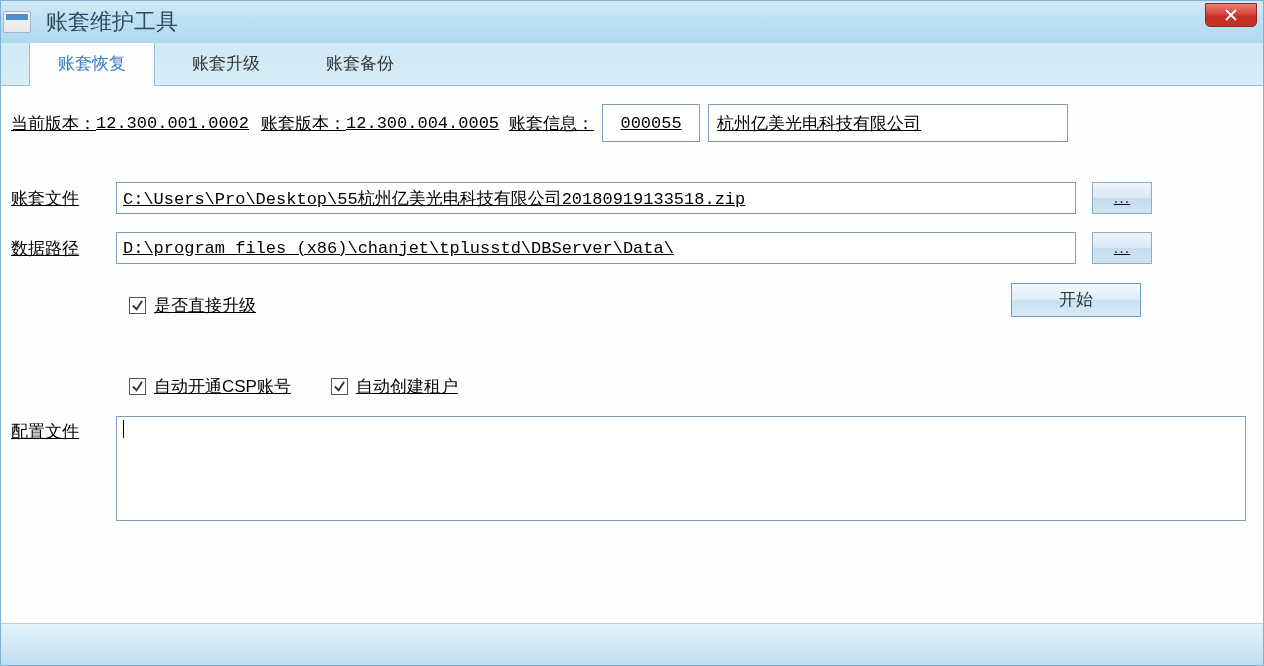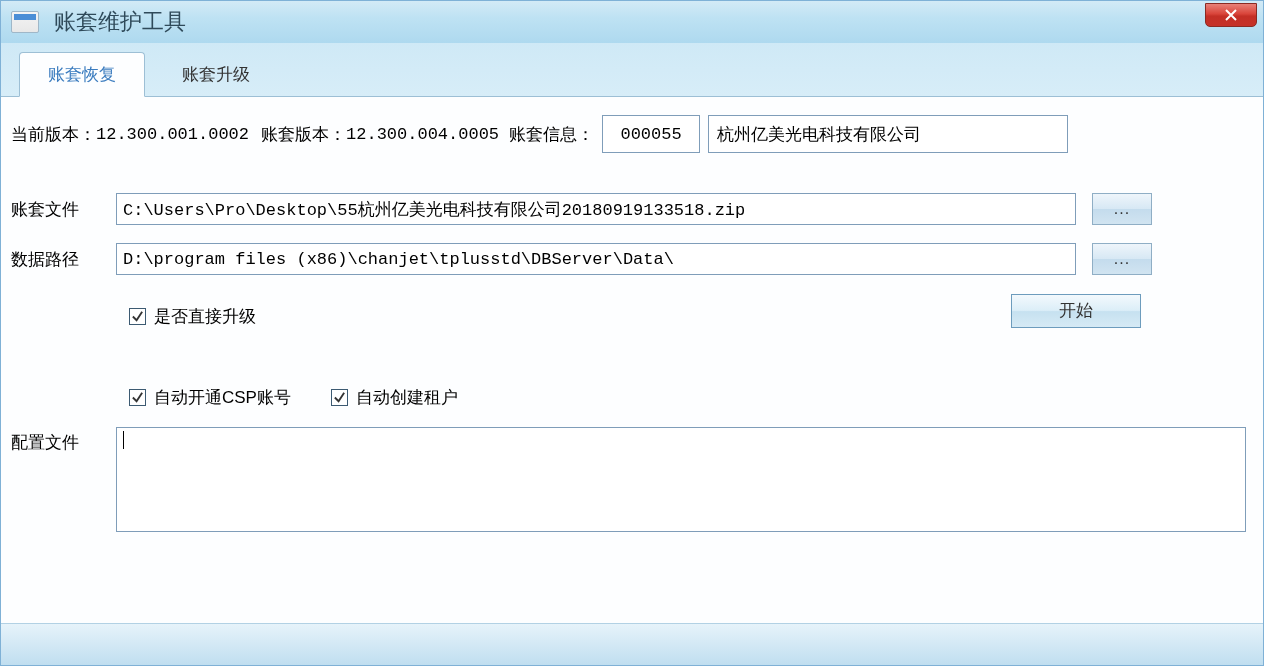--- a/index.html
+++ b/index.html
@@ -19,21 +19,21 @@
       border: 1px solid #7fb1d6;
       display: flex;
       flex-direction: column;
       position: relative;
     }
     .titlebar {
       height: 42px;
       background: linear-gradient(to bottom, #d3eaf6 0%, #bee2f3 40%, #aed9ef 100%);
       display: flex;
       align-items: center;
-      padding-left: 10px;
+      padding-left: 2px;
       position: relative;
     }
     .titlebar-icon {
       width: 28px;
       height: 22px;
       background: linear-gradient(to bottom, #f4f4f4 0%, #e8e8e8 100%);
       border: 1px solid #9fb7c8;
       border-radius: 2px;
       margin-right: 15px;
       position: relative;
@@ -62,24 +62,24 @@
       border-bottom-right-radius: 5px;
       display: flex;
       align-items: center;
       justify-content: center;
       color: #fff;
       font-weight: bold;
       font-size: 14px;
       cursor: pointer;
     }
     .tabbar {
-      height: 54px;
+      height: 43px;
       display: flex;
       align-items: flex-end;
-      padding-left: 18px;
+      padding-left: 28px;
       border-bottom: 1px solid #9dbfd5;
       background: linear-gradient(to bottom, #cfe9f6 0%, #d7edf8 100%);
     }
     .tab {
       padding: 10px 28px;
       font-size: 17px;
       color: #333;
       cursor: pointer;
       border: 1px solid transparent;
       border-bottom: none;
@@ -97,20 +97,21 @@
     .content {
       flex: 1;
       background: #fdfeff;
       padding: 18px 10px;
       position: relative;
     }
     .row {
       display: flex;
       align-items: center;
       margin-bottom: 18px;
+      text-decoration: underline;
     }
     .row-info {
       gap: 0;
       font-size: 17px;
       align-items: center;
     }
     .row-info > span { white-space: nowrap; }
     .txtbox {
       border: 1px solid #7f9db9;
       height: 28px;
@@ -212,20 +213,21 @@
     <div class="close-btn">
       <svg width="14" height="12" viewBox="0 0 14 12">
           <path d="M2 1 L12 11 M12 1 L2 11" stroke="#fff" stroke-width="2" fill="none"></path>
         </svg>
     </div>
   </div>
 
   <div class="tabbar">
     <div class="tab active">账套恢复</div>
     <div class="tab">账套升级</div>
+    <div class="tab">账套备份</div>
   </div>
 
   <div class="content">
 
     <div class="row row-info">
       <span>当前版本：</span>
       <span style="font-family:'SimSun','Courier New',monospace;">12.300.001.0002</span>
       <span style="width:12px;"></span>
       <span>账套版本：</span>
       <span style="font-family:'SimSun','Courier New',monospace;">12.300.004.0005</span>

